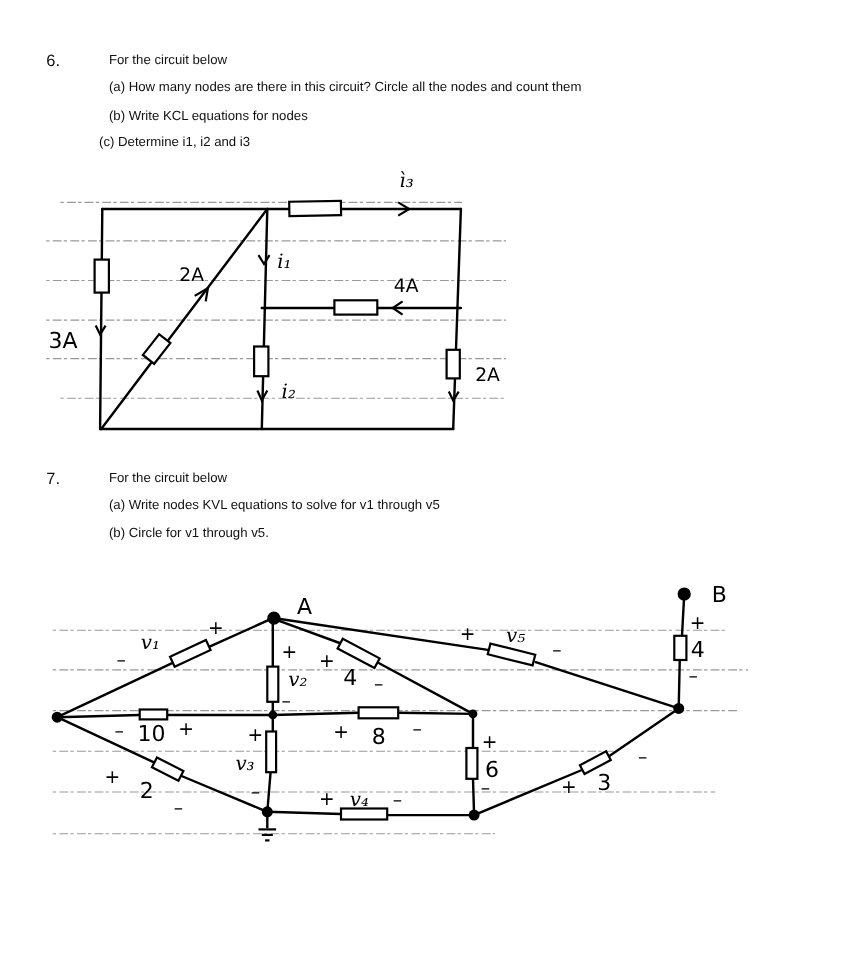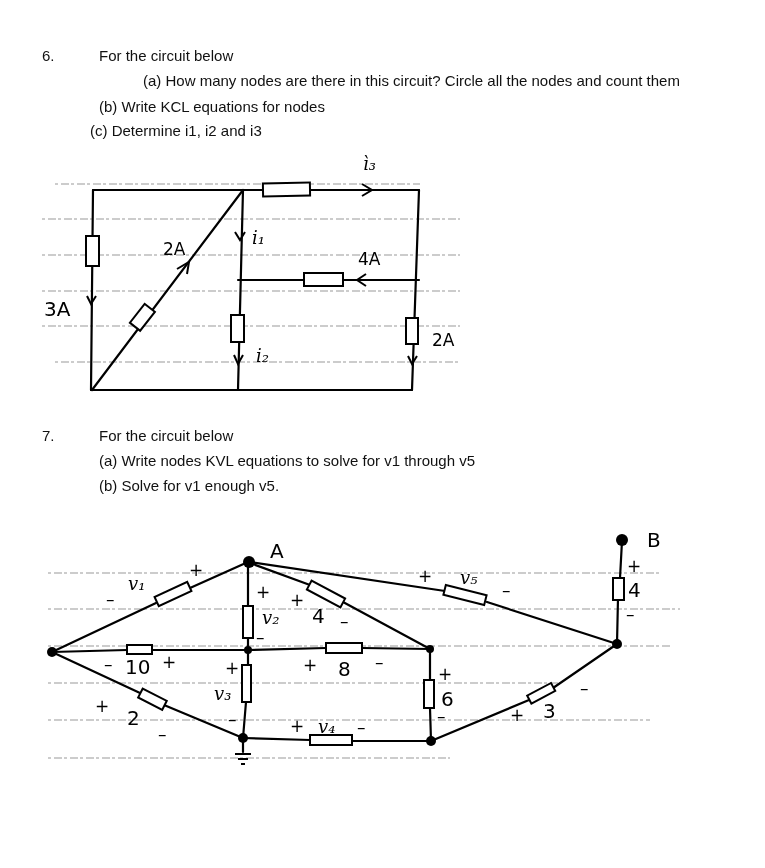--- a/index.html
+++ b/index.html
@@ -1,34 +1,34 @@
 <!DOCTYPE html>
 <html><head>
 <meta charset="utf-8">
 <style>
   html, body { margin: 0; padding: 0; background: #ffffff; }
   body { width: 765px; height: 868px; position: relative; overflow: hidden;
          font-family: "Liberation Sans", "DejaVu Sans", sans-serif; color: #111; }
   .qnum { position: absolute; font-size: 15px; }
-  .line { position: absolute; font-size: 15px; white-space: nowrap; }
+  .line { position: absolute; font-size: 12px; white-space: nowrap; }
   svg.circuit { position: absolute; left: 0; }
   .wire { stroke: #000; stroke-width: 2.2; fill: none; stroke-linecap: round; stroke-linejoin: round; }
   .res { stroke: #000; stroke-width: 2; fill: #fff; }
   .node { fill: #000; }
   .rule { stroke: #999; stroke-width: 1; stroke-dasharray: 3 3 8 2; }
   .hand { font-family: "DejaVu Sans", sans-serif; font-size: 17px; fill: #000; }
   .hand-lg { font-family: "DejaVu Sans", sans-serif; font-size: 20px; fill: #000; }
   .hand-it { font-family: "DejaVu Serif", serif; font-style: italic; font-size: 18px; fill: #000; }
 </style>
 </head>
 <body>
 
 <div class="qnum" style="left:42px; top:47px;">6.</div>
 <div class="line" style="left:99px; top:47px;">For the circuit below</div>
-<div class="line" style="left:99px; top:72px;margin-left:44px;">(a) How many nodes are there in this circuit?  Circle all the nodes and count them</div>
+<div class="line" style="left:99px; top:72px;">(a) How many nodes are there in this circuit?  Circle all the nodes and count them</div>
 <div class="line" style="left:99px; top:98px;">(b) Write KCL equations for nodes</div>
 <div class="line" style="left:90px; top:122px;">(c) Determine i1, i2 and i3</div>
 
 <svg class="circuit" width="765" height="260" viewBox="0 150 765 260" style="top:150px;">
 
   <g>
     <line class="rule" x1="55" y1="184" x2="420" y2="184"></line>
     <line class="rule" x1="42" y1="219" x2="460" y2="219"></line>
     <line class="rule" x1="42" y1="255" x2="460" y2="255"></line>
     <line class="rule" x1="42" y1="291" x2="460" y2="291"></line>
@@ -70,21 +70,21 @@
   <text class="hand" x="163" y="255">2A</text>
   <text class="hand" x="358" y="265">4A</text>
   <text class="hand-lg" x="44" y="316">3A</text>
   <text class="hand-it" x="256" y="362">i₂</text>
   <text class="hand" x="432" y="346">2A</text>
 </svg>
 
 <div class="qnum" style="left:42px; top:427px;">7.</div>
 <div class="line" style="left:99px; top:427px;">For the circuit below</div>
 <div class="line" style="left:99px; top:452px;">(a) Write nodes KVL equations to solve for v1 through v5</div>
-<div class="line" style="left:99px; top:477px;">(b) Solve for v1 enough v5.</div>
+<div class="line" style="left:99px; top:477px;">(b) Circle for v1 through v5.</div>
 
 <svg class="circuit" width="765" height="300" viewBox="0 520 765 300" style="top:520px;">
   <g>
     <line class="rule" x1="48" y1="573" x2="660" y2="573"></line>
     <line class="rule" x1="48" y1="609" x2="680" y2="609"></line>
     <line class="rule" x1="48" y1="646" x2="670" y2="646"></line>
     <line class="rule" x1="48" y1="683" x2="560" y2="683"></line>
     <line class="rule" x1="48" y1="720" x2="650" y2="720"></line>
     <line class="rule" x1="48" y1="758" x2="450" y2="758"></line>
   </g>

